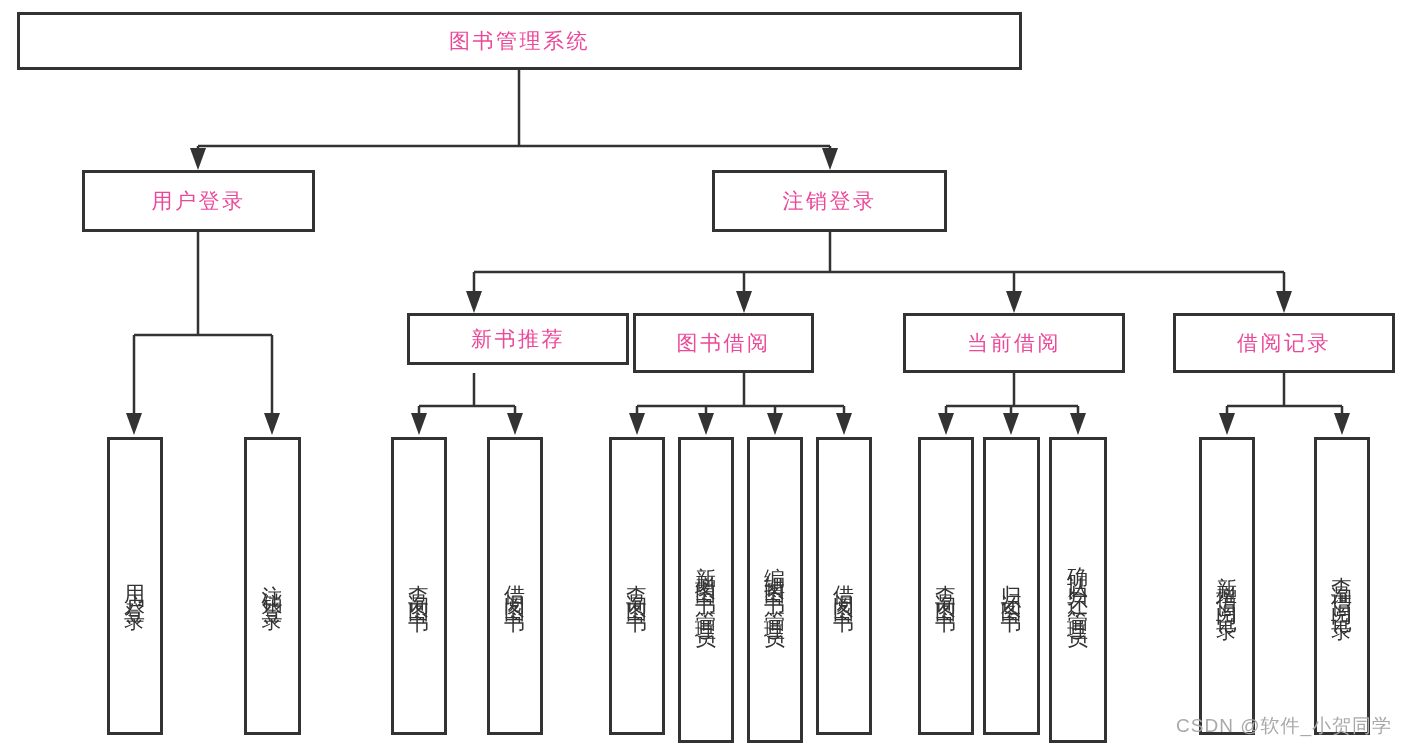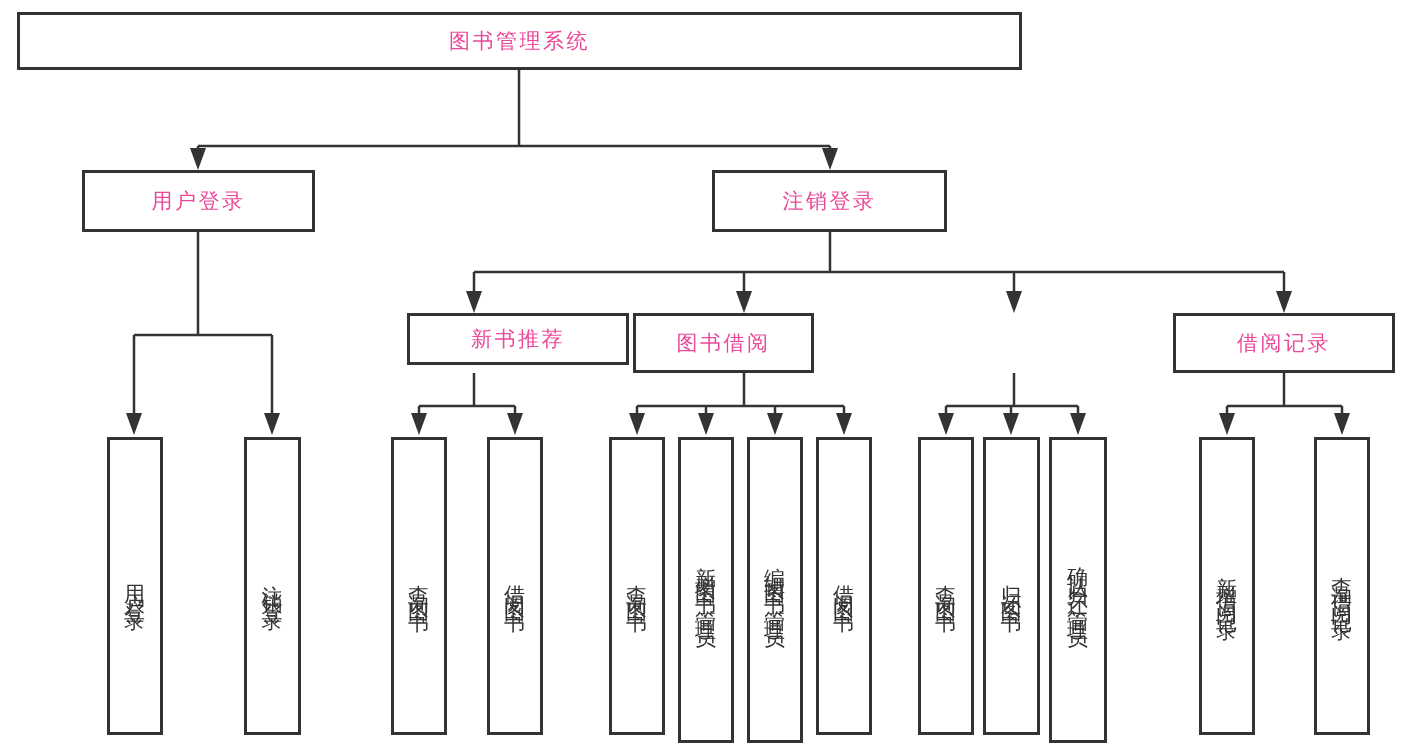--- a/index.html
+++ b/index.html
@@ -112,20 +112,23 @@
   <div class="hbox" style="left:712px; top:170px; width:235px; height:62px;">
     <span>注销登录</span>
   </div>
 
   <div class="hbox" style="left:363px; top:313px; width:222px; height:52px;margin-left:44px;">
     <span>新书推荐</span>
   </div>
   <div class="hbox" style="left:633px; top:313px; width:181px; height:60px;">
     <span>图书借阅</span>
   </div>
+  <div class="hbox" style="left:903px; top:313px; width:222px; height:60px;">
+    <span>当前借阅</span>
+  </div>
   <div class="hbox" style="left:1173px; top:313px; width:222px; height:60px;">
     <span>借阅记录</span>
   </div>
 
   <div class="vbox" style="left:107px; top:437px; width:56px; height:298px;">
     <span class="vtext">用户登录</span>
   </div>
   <div class="vbox" style="left:244px; top:437px; width:57px; height:298px;">
     <span class="vtext">注销登录</span>
   </div>
@@ -160,14 +163,15 @@
     <span class="vtext">确认归还（管理员）</span>
   </div>
 
   <div class="vbox" style="left:1199px; top:437px; width:56px; height:298px;">
     <span class="vtext">新增借阅记录</span>
   </div>
   <div class="vbox" style="left:1314px; top:437px; width:56px; height:298px;">
     <span class="vtext">查询借阅记录</span>
   </div>
 
+  <div class="watermark">CSDN @软件_小贺同学</div>
 
 </div>
 
 </body></html>

